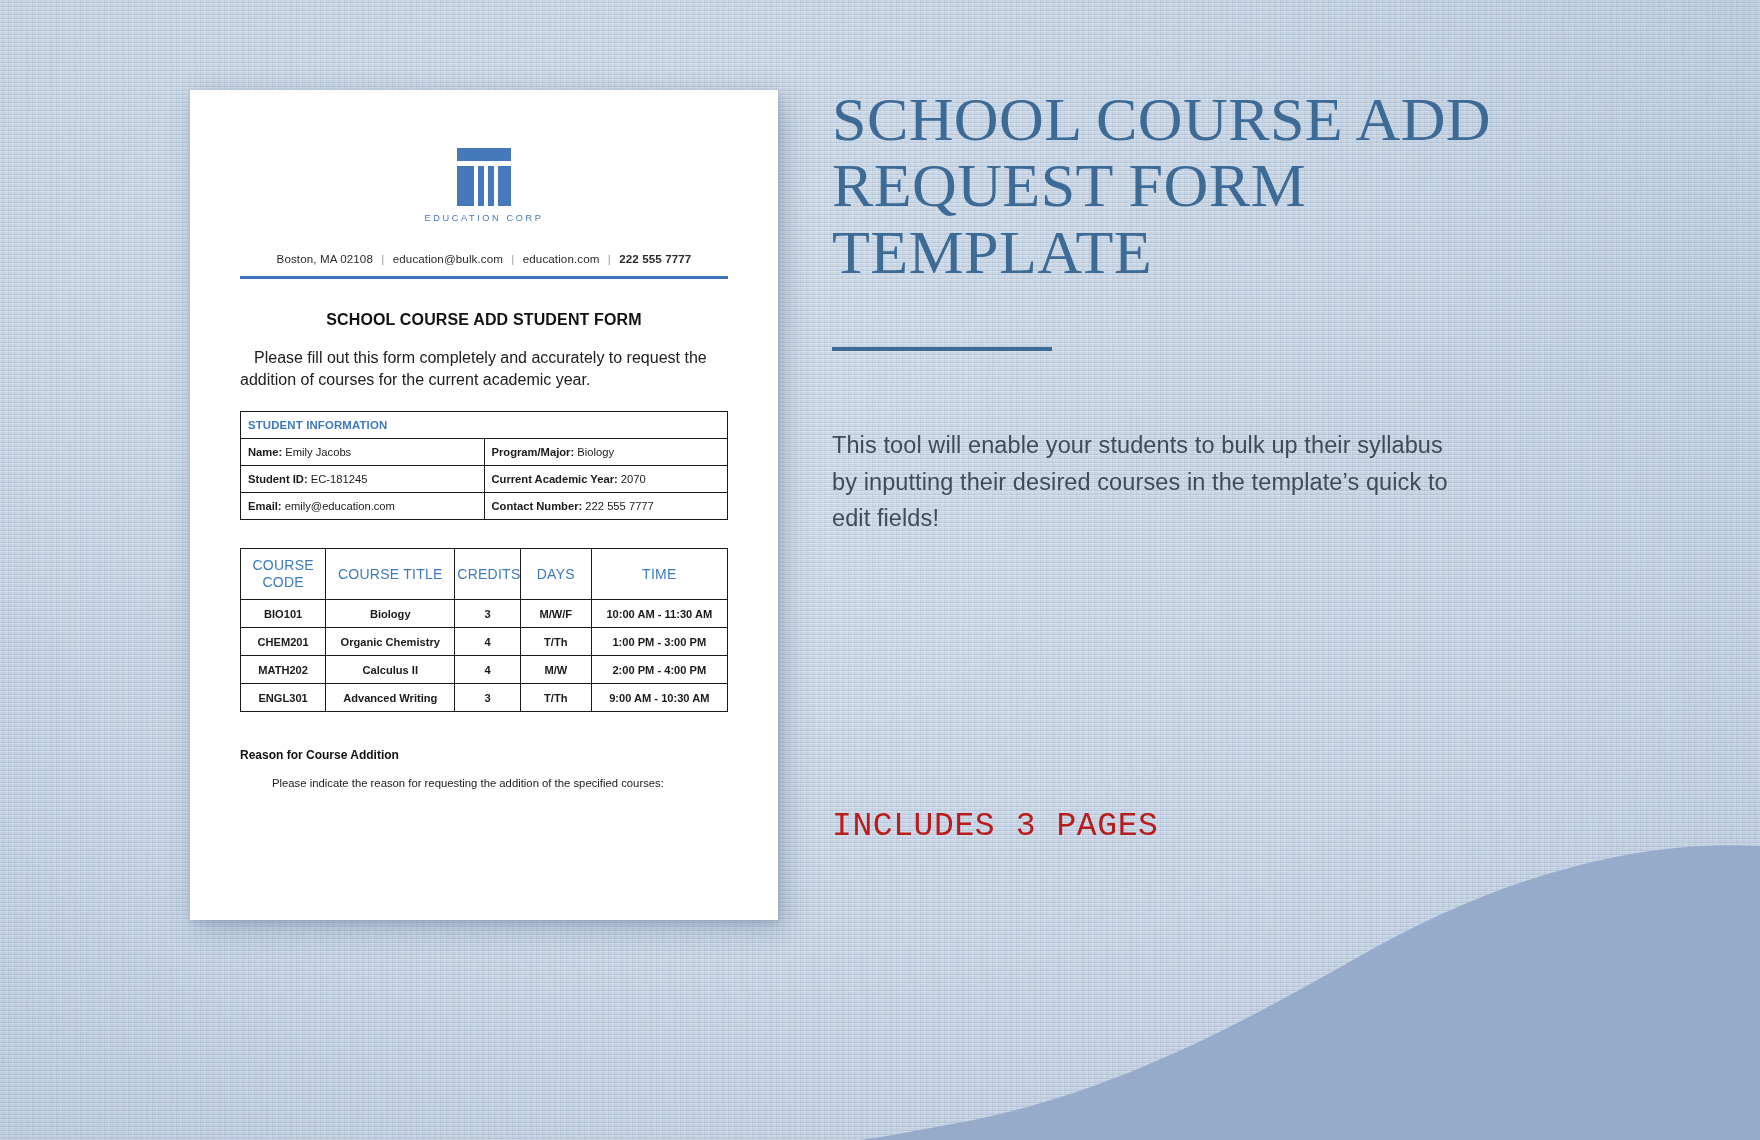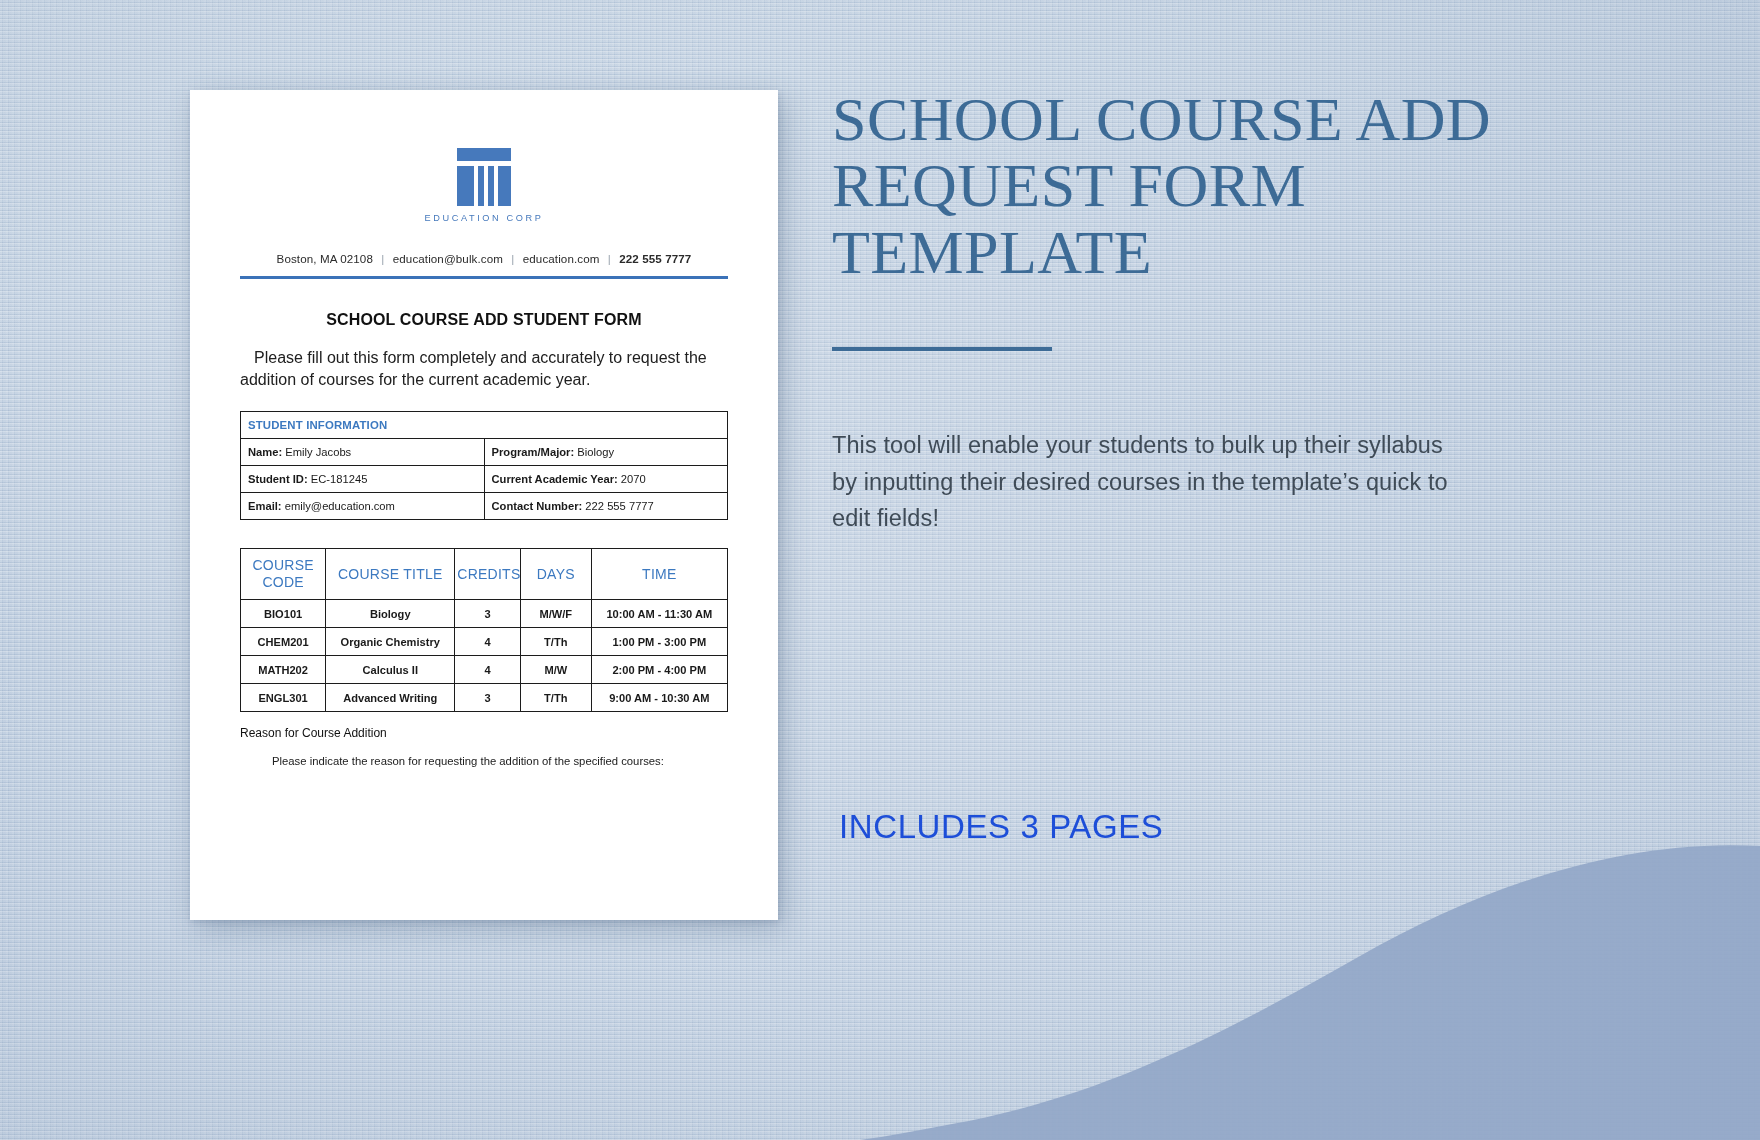--- a/index.html
+++ b/index.html
@@ -180,23 +180,23 @@
     font-size: 14px;
     letter-spacing: 0.25px;
     line-height: 1.22;
     padding: 8px 2px;
     height: 38px;
   }
   .tbl-course tbody td { height: 28px; }
 
   
   .reason-head {
-    margin-top: 14px;
+    margin-top: 36px;
     font-size: 12px;
-    font-weight: 400;
+    font-weight: 700;
     color: #111111;
   }
   .reason-sub {
     margin-top: 15px;
     font-size: 11.3px;
     color: #202020;
     text-indent: 32px;
   }
 
   
@@ -224,26 +224,26 @@
   #promo-body {
     margin-top: 76px;
     font-size: 23.5px;
     line-height: 1.56;
     color: #3f4b57;
     width: 640px;
     letter-spacing: 0.1px;
   }
   #promo-pages {
     position: absolute;
-    left: 7px;
+    left: 0;
     top: 722px;
-    font-family: Liberation Sans, sans-serif;
+    font-family: Liberation Mono, monospace;
     font-size: 33px;
     letter-spacing: 0.6px;
-    color: #1d4ed8;
+    color: #b91c1c;
     white-space: nowrap;
   }
 </style>
 </head>
 <body>
 
 <div id="bg-texture"></div>
 <div id="bg-vignette"></div>
 
 <svg id="corner-wave" viewBox="0 0 900 330" preserveAspectRatio="none">

